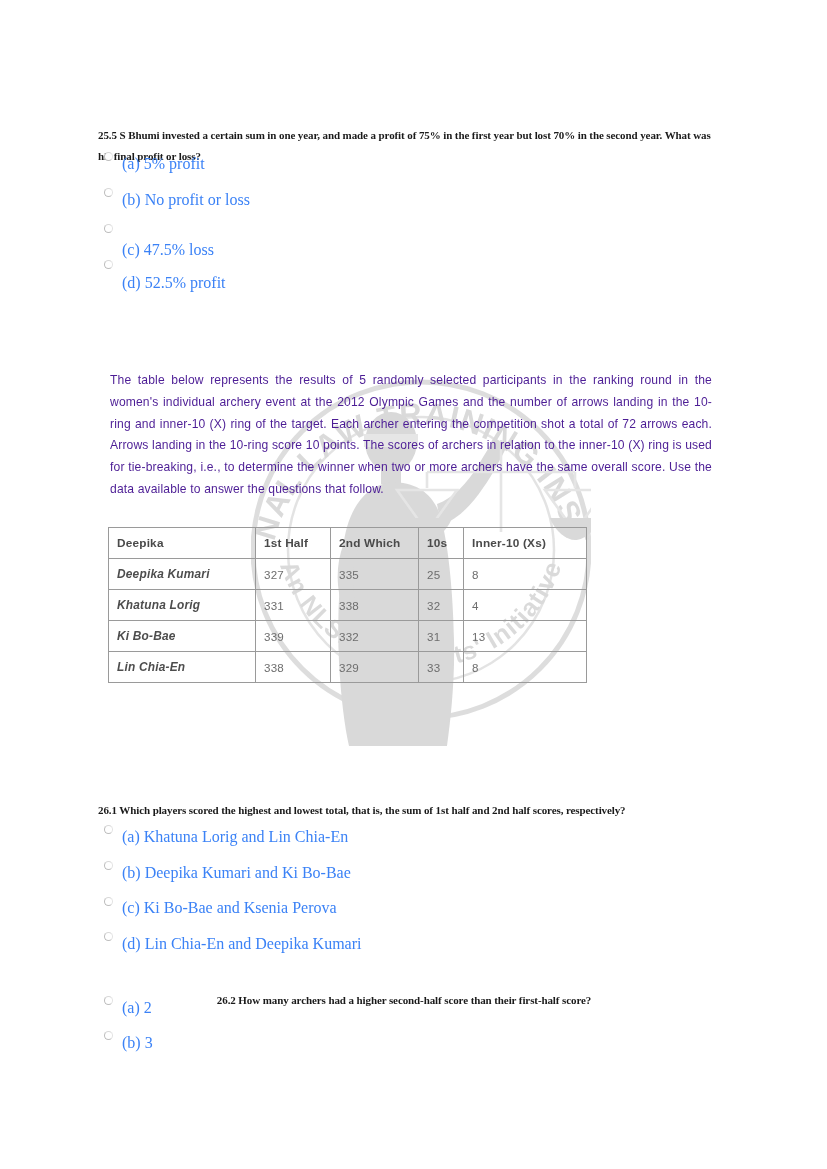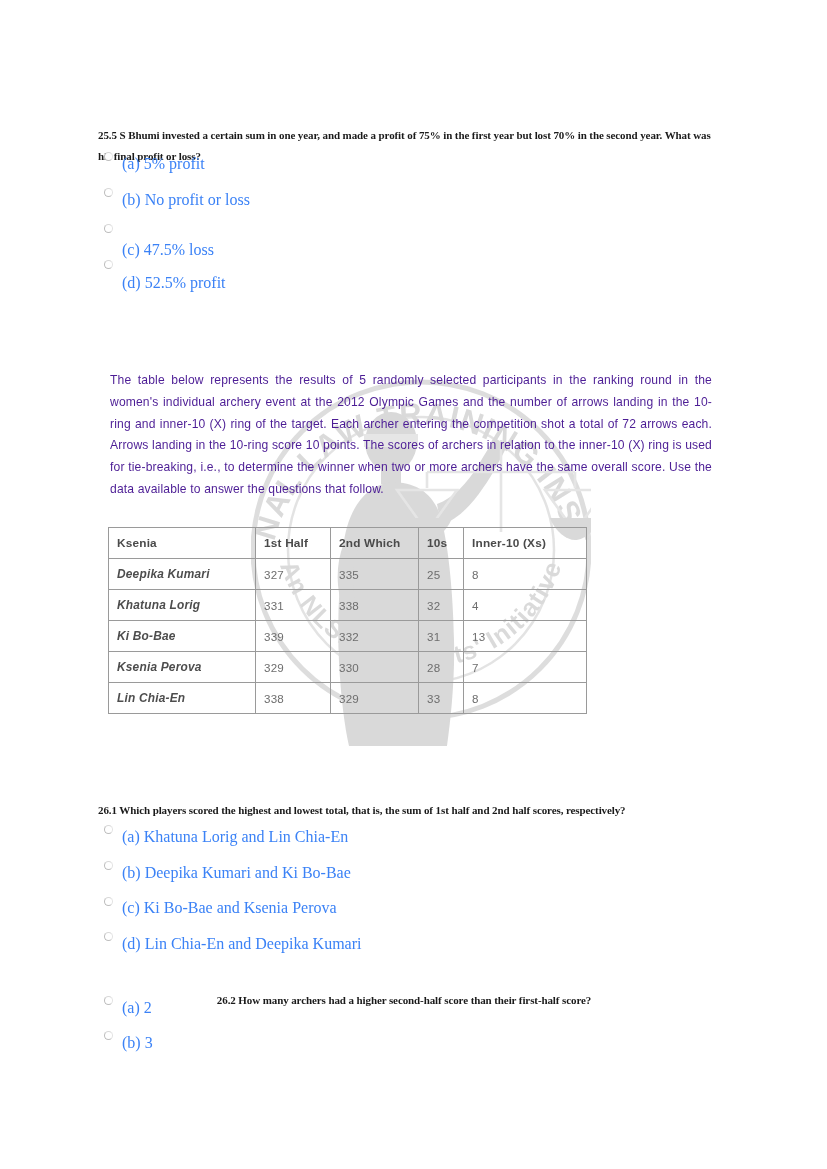--- a/index.html
+++ b/index.html
@@ -206,21 +206,21 @@
     <table id="archer-table">
       <colgroup>
         <col class="col-archer">
           <col class="col-h1">
           <col class="col-h2">
         <col class="col-tens">
           <col class="col-inner">
       </colgroup>
       <thead>
         <tr>
-          <th>Ksenia</th>
+          <th>Deepika</th>
           <th>1st Half</th>
           <th>2nd Which</th>
           <th>10s</th>
           <th>Inner-10 (Xs)</th>
         </tr>
       </thead>
       <tbody>
         <tr>
           <td class="name">Deepika Kumari</td>
           <td>327</td>
@@ -236,27 +236,20 @@
           <td>4</td>
         </tr>
         <tr>
           <td class="name">Ki Bo-Bae</td>
           <td>339</td>
           <td>332</td>
           <td>31</td>
           <td>13</td>
         </tr>
         <tr>
-          <td class="name">Ksenia Perova</td>
-          <td>329</td>
-          <td>330</td>
-          <td>28</td>
-          <td>7</td>
-        </tr>
-        <tr>
           <td class="name">Lin Chia-En</td>
           <td>338</td>
           <td>329</td>
           <td>33</td>
           <td>8</td>
         </tr>
       </tbody>
     </table>
 
     <div class="q-heading" style="left:98px; top:776px; width:612px;">26.1 Which players scored the highest and lowest total, that is, the sum of 1st half and 2nd half scores, respectively?</div>

